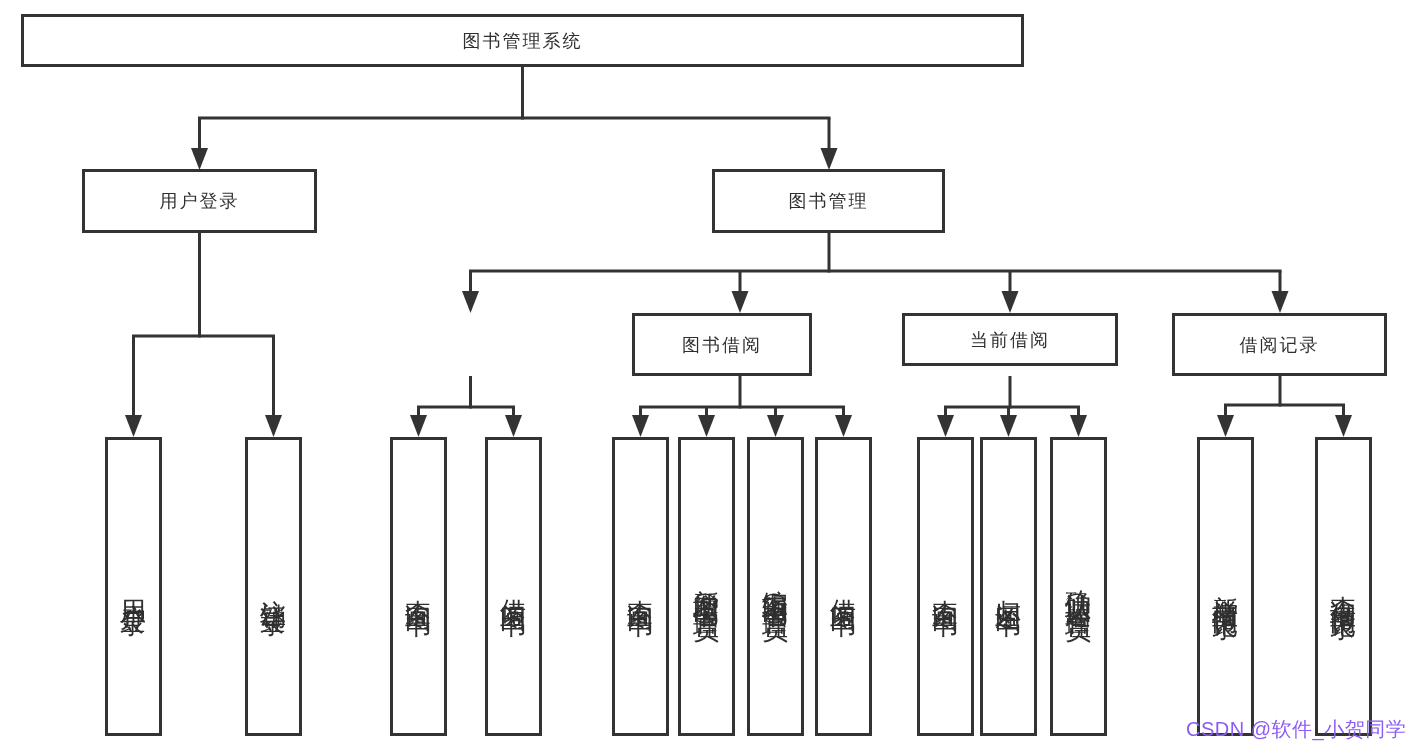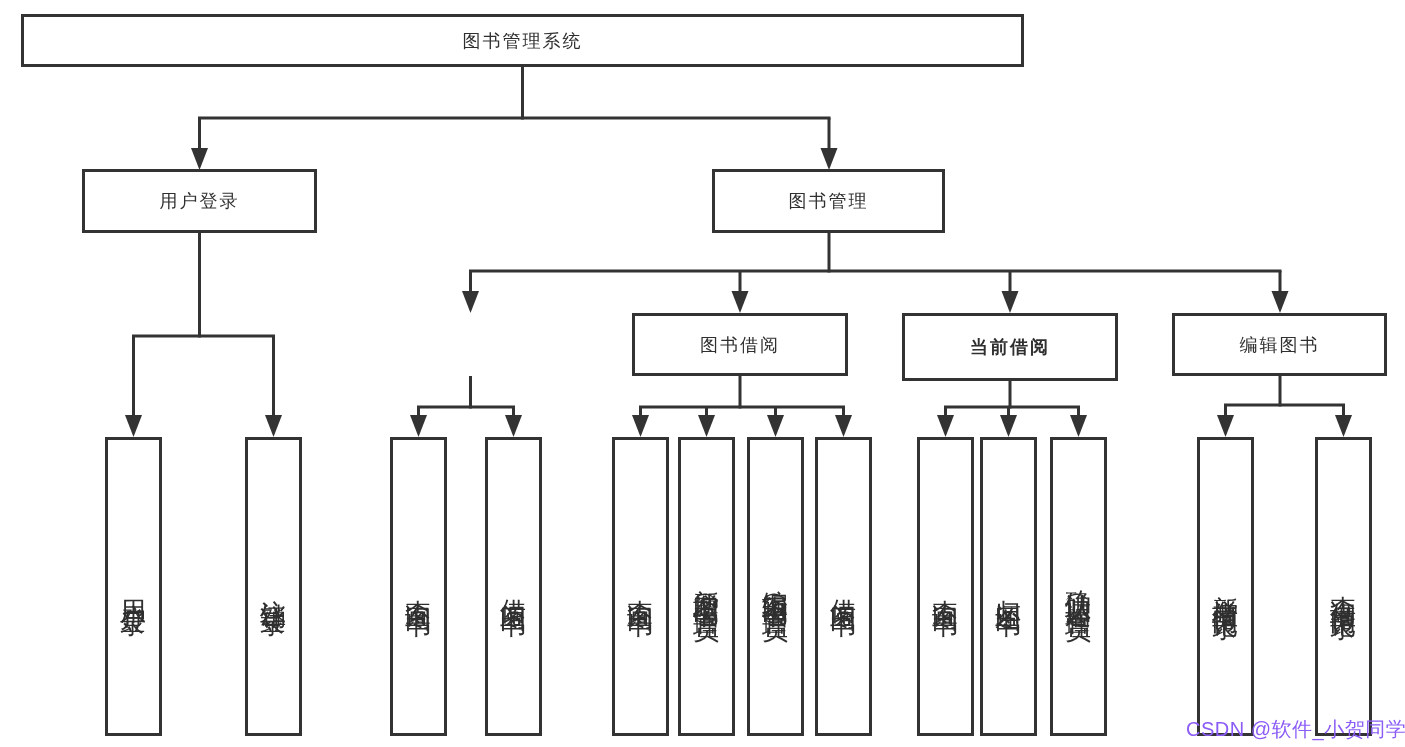--- a/index.html
+++ b/index.html
@@ -48,22 +48,22 @@
     color: #8b5cf6;
     letter-spacing: 0.5px;
     white-space: nowrap;
     z-index: 3;
   }
   
   #n-root            { left: 21px;   top: 14px;  width: 1003px; height: 53px; }
   #n-user-login      { left: 82px;   top: 169px; width: 235px;  height: 64px; }
   #n-book-mgmt       { left: 712px;  top: 169px; width: 233px;  height: 64px; }
   #n-new-book        { left: 363px;  top: 313px; width: 215px;  height: 63px; }
-  #n-book-borrow     { left: 632px;  top: 313px; width: 216px;  height: 63px; }
-  #n-current-borrow  { left: 902px;  top: 313px; width: 216px;  height: 68px; font-weight: bold; }
+  #n-book-borrow     { left: 632px;  top: 313px; width: 180px;  height: 63px; }
+  #n-current-borrow  { left: 902px;  top: 313px; width: 216px;  height: 53px; }
   #n-borrow-record   { left: 1172px; top: 313px; width: 215px;  height: 63px; }
   .leaf { top: 437px; width: 57px; height: 299px; }
   #l-user-login      { left: 105px; }
   #l-logout          { left: 245px; }
   #l-query-1         { left: 390px; }
   #l-borrow-1        { left: 485px; }
   #l-query-2         { left: 612px; }
   #l-add-book        { left: 678px; }
   #l-edit-book       { left: 747px; }
   #l-borrow-2        { left: 815px; }
@@ -147,21 +147,21 @@
     </g>
   </svg>
 
   <div class="node h-node" id="n-root">图书管理系统</div>
 
   <div class="node h-node" id="n-user-login">用户登录</div>
   <div class="node h-node" id="n-book-mgmt">图书管理</div>
 
   <div class="node h-node" id="n-book-borrow">图书借阅</div>
   <div class="node h-node" id="n-current-borrow">当前借阅</div>
-  <div class="node h-node" id="n-borrow-record">编辑图书</div>
+  <div class="node h-node" id="n-borrow-record">借阅记录</div>
 
   <div class="node v-node leaf" id="l-user-login">用户登录</div>
   <div class="node v-node leaf" id="l-logout">注销登录</div>
 
   <div class="node v-node leaf" id="l-query-1">查询图书</div>
   <div class="node v-node leaf" id="l-borrow-1">借阅图书</div>
 
   <div class="node v-node leaf" id="l-query-2">查询图书</div>
   <div class="node v-node leaf" id="l-add-book">新增图书（管理员）</div>
   <div class="node v-node leaf" id="l-edit-book">编辑图书（管理员）</div>

